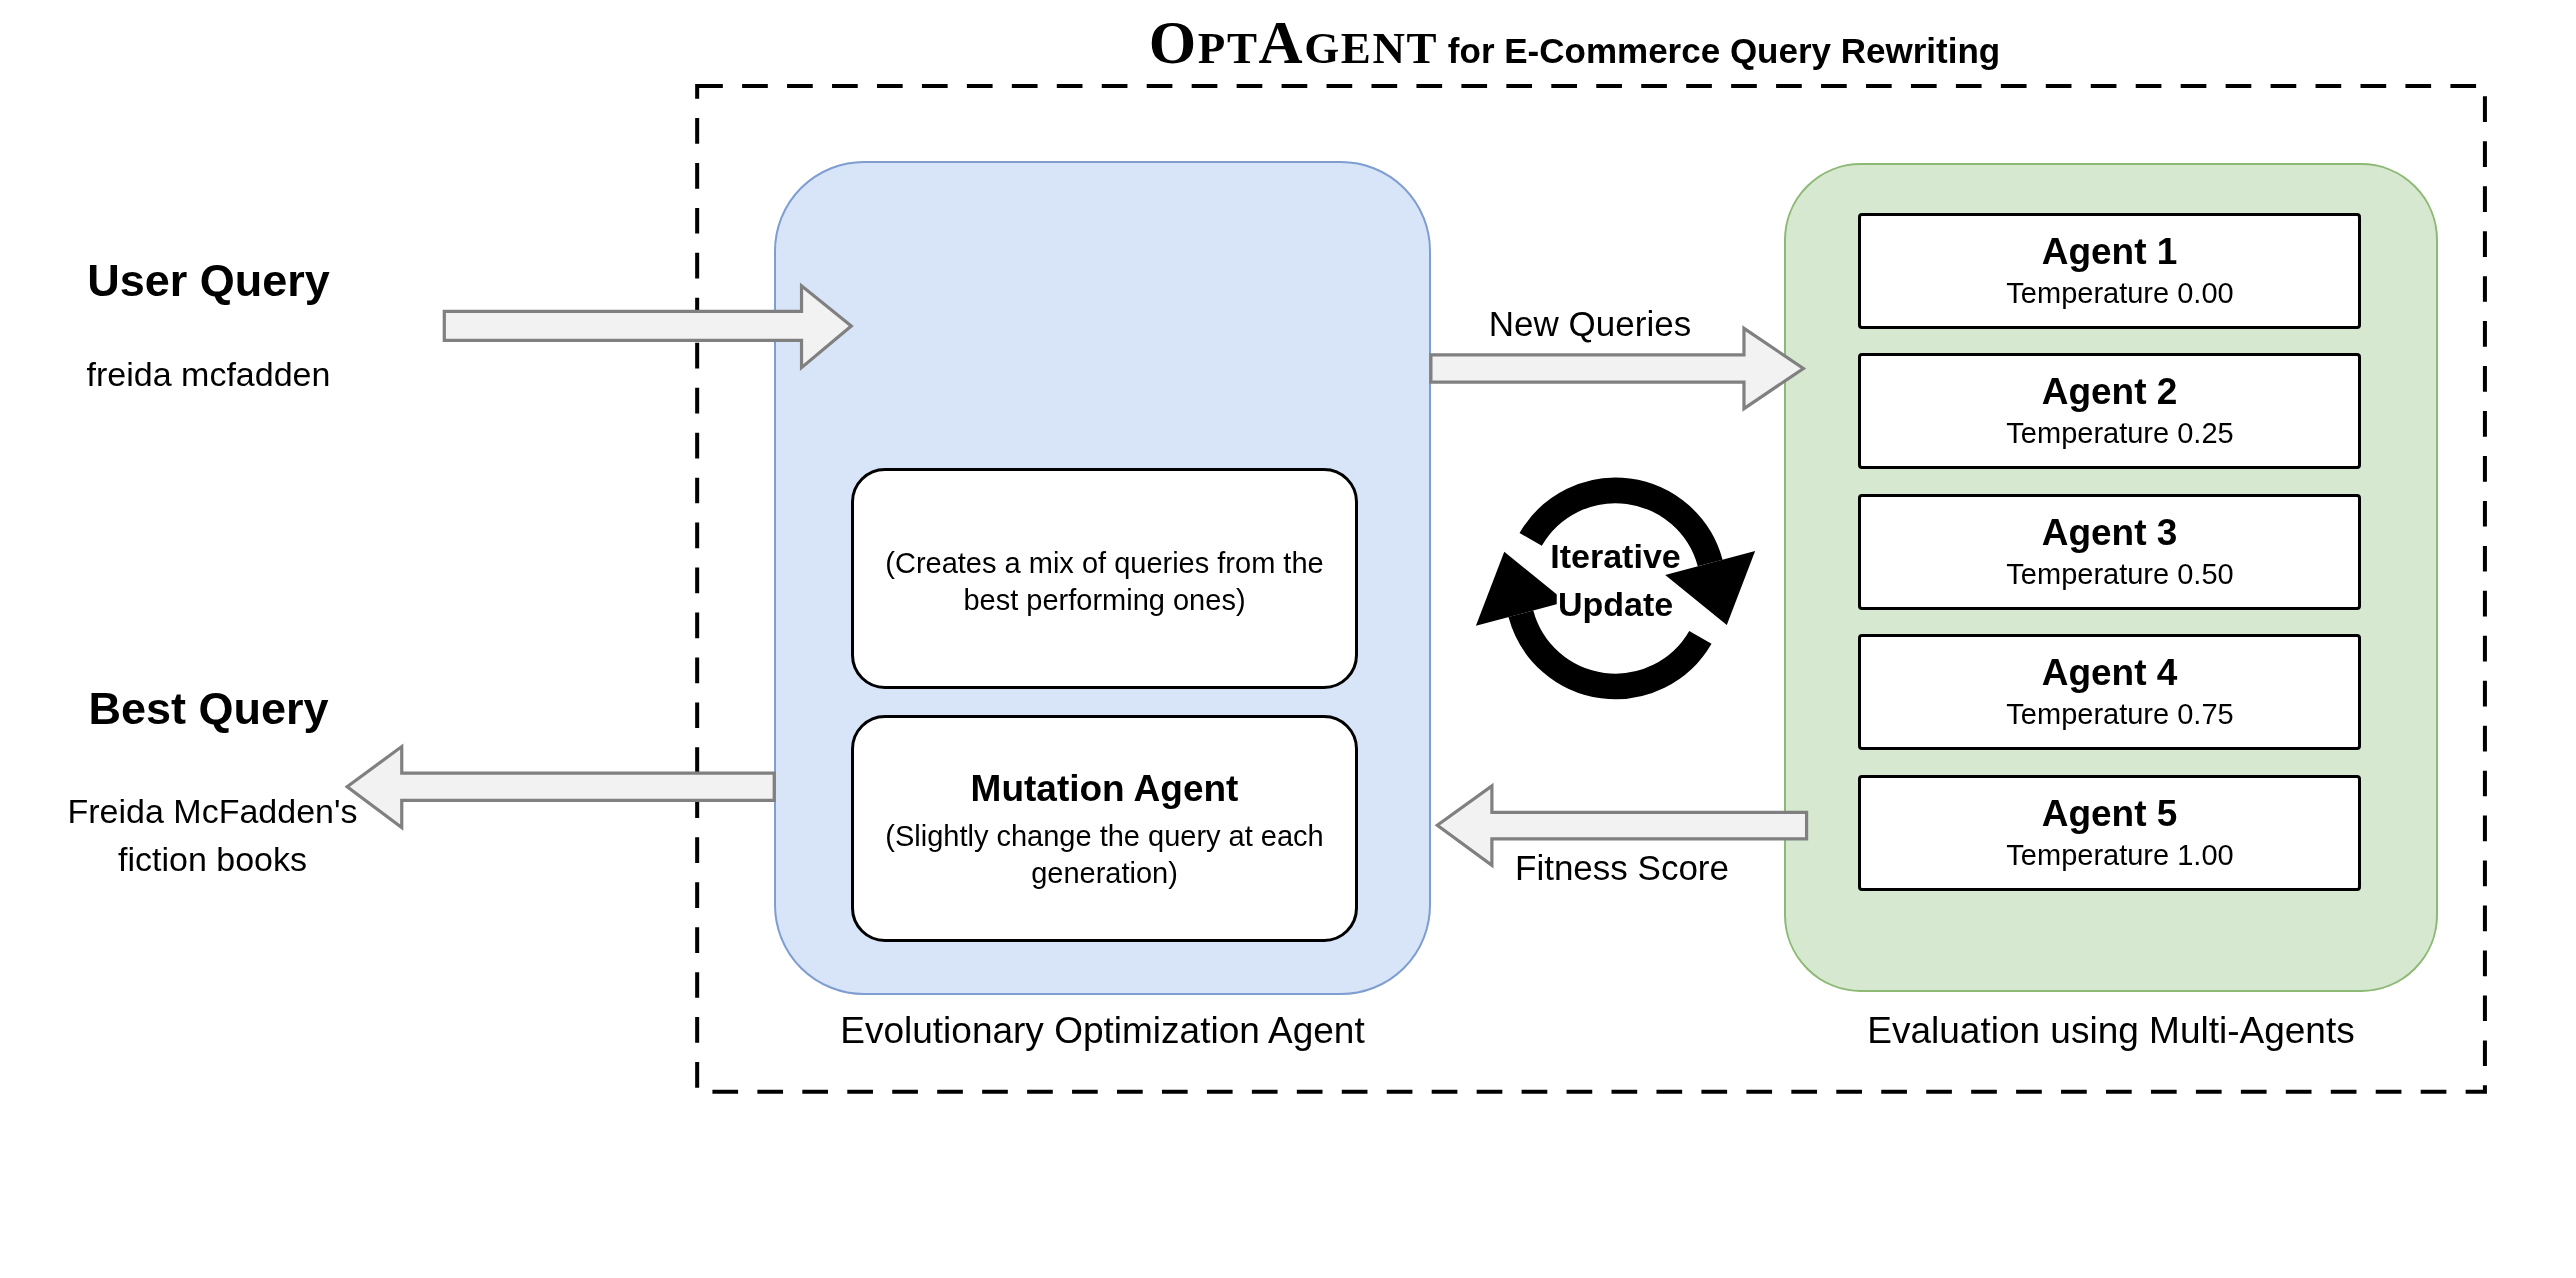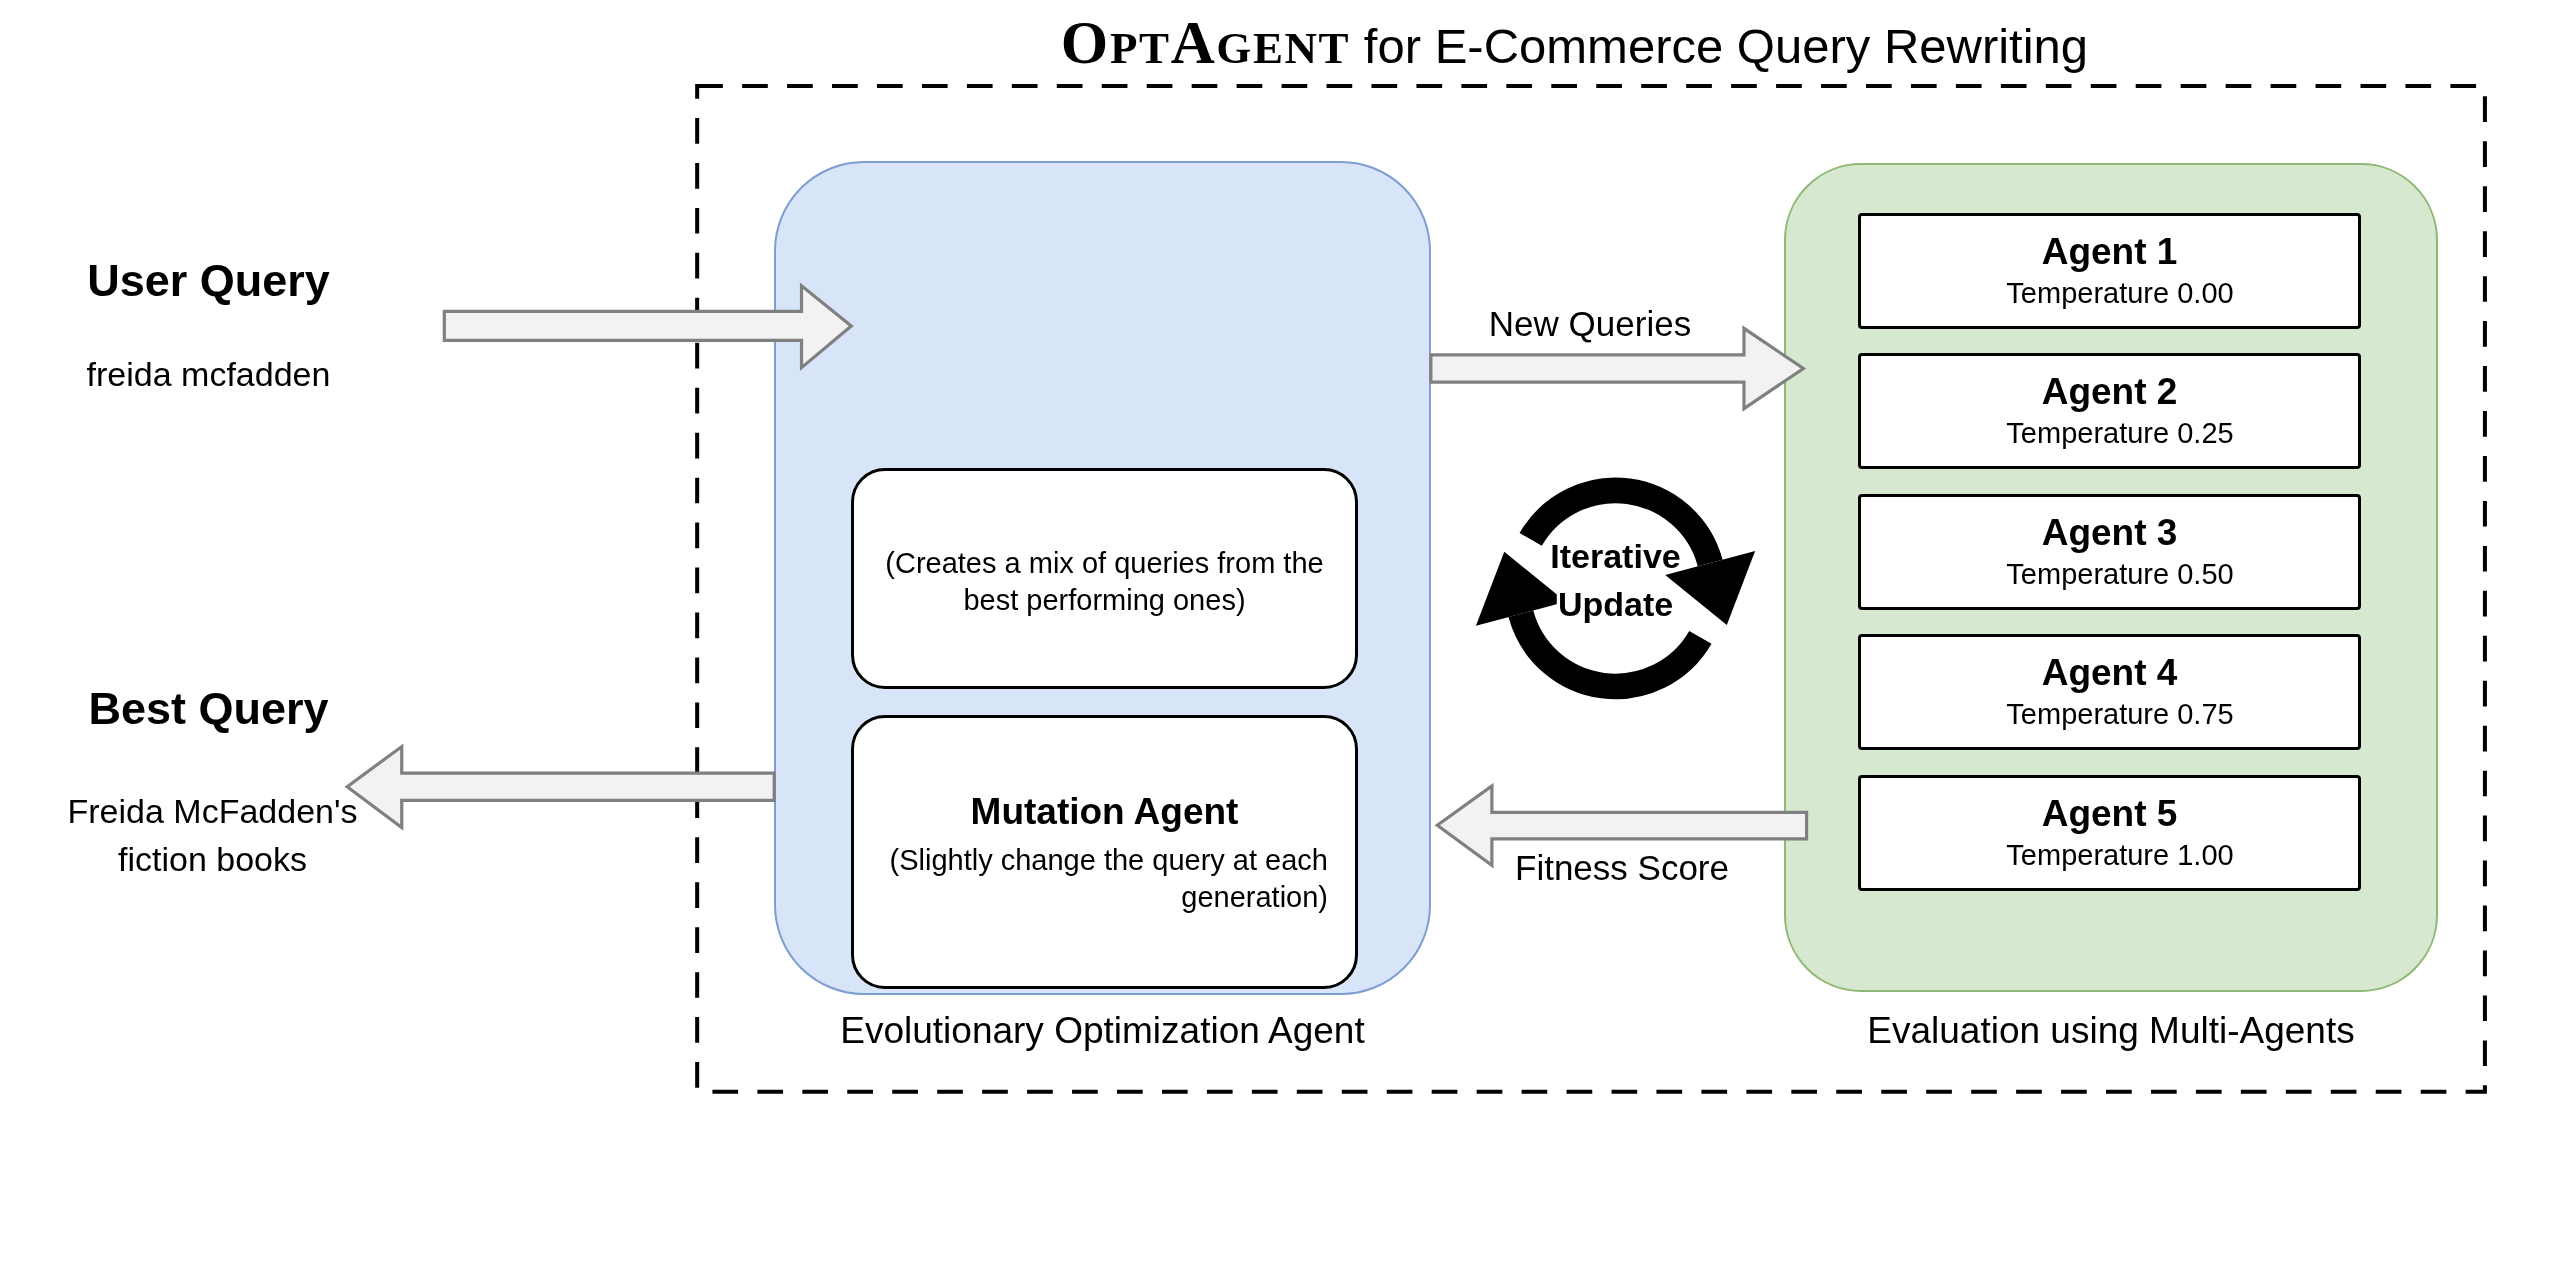--- a/index.html
+++ b/index.html
@@ -15,35 +15,35 @@
     position:relative;width:2576px;height:1278px;background:#fff;overflow:hidden;
     font-family:"Liberation Sans","DejaVu Sans",sans-serif;color:#000;
   }
   .layer{position:absolute;left:0;top:0;width:2576px;height:1278px;pointer-events:none;}
 
   
   .title{position:absolute;left:683px;top:8px;width:1783px;text-align:center;white-space:nowrap;}
   .brand{font-family:"Liberation Serif","DejaVu Serif",serif;font-weight:700;letter-spacing:1.6px;}
   .brand .bc{font-size:61px;}
   .brand .sc{font-size:45px;}
-  .title-rest{font-size:49px;font-weight:400;}
+  .title-rest{font-size:35px;font-weight:700;}
 
   
   .evo-box{position:absolute;left:774px;top:161px;width:657px;height:834px;
     background:var(--evolution-fill);border:2.4px solid var(--evolution-stroke);border-radius:90px;box-sizing:border-box;}
   .eval-box{position:absolute;left:1784px;top:163px;width:654px;height:829px;
     background:var(--evaluation-fill);border:2.4px solid var(--evaluation-stroke);border-radius:77px;box-sizing:border-box;}
 
   
   .card{position:absolute;left:851px;width:507px;background:#fff;border:3.2px solid #000;border-radius:34px;
     box-sizing:border-box;display:flex;flex-direction:column;justify-content:center;align-items:center;
     text-align:center;padding:0 27px;}
   .card1{top:214px;height:226px;}
   .card2{top:468px;height:221px;}
-  .card3{top:715px;height:274px;text-align:right;}
+  .card3{top:715px;height:227px;}
   .card-title{font-size:37px;font-weight:700;line-height:1.28;}
   .card-sub{font-size:29px;line-height:1.28;margin-top:6.4px;}
 
   
   .agent{position:absolute;left:1858px;width:503px;height:116px;background:#fff;border:3.2px solid #000;border-radius:4px;
     box-sizing:border-box;display:flex;flex-direction:column;justify-content:center;align-items:center;text-align:center;}
   .agent1{top:213px;} .agent2{top:353px;align-items:center;} .agent3{top:494px;} .agent4{top:634px;} .agent5{top:775px;}
   .agent-name{font-size:37px;font-weight:700;line-height:1.15;}
   .agent-temp{font-size:29px;line-height:1.2;margin-top:2.4px;margin-left:21px;}
 

